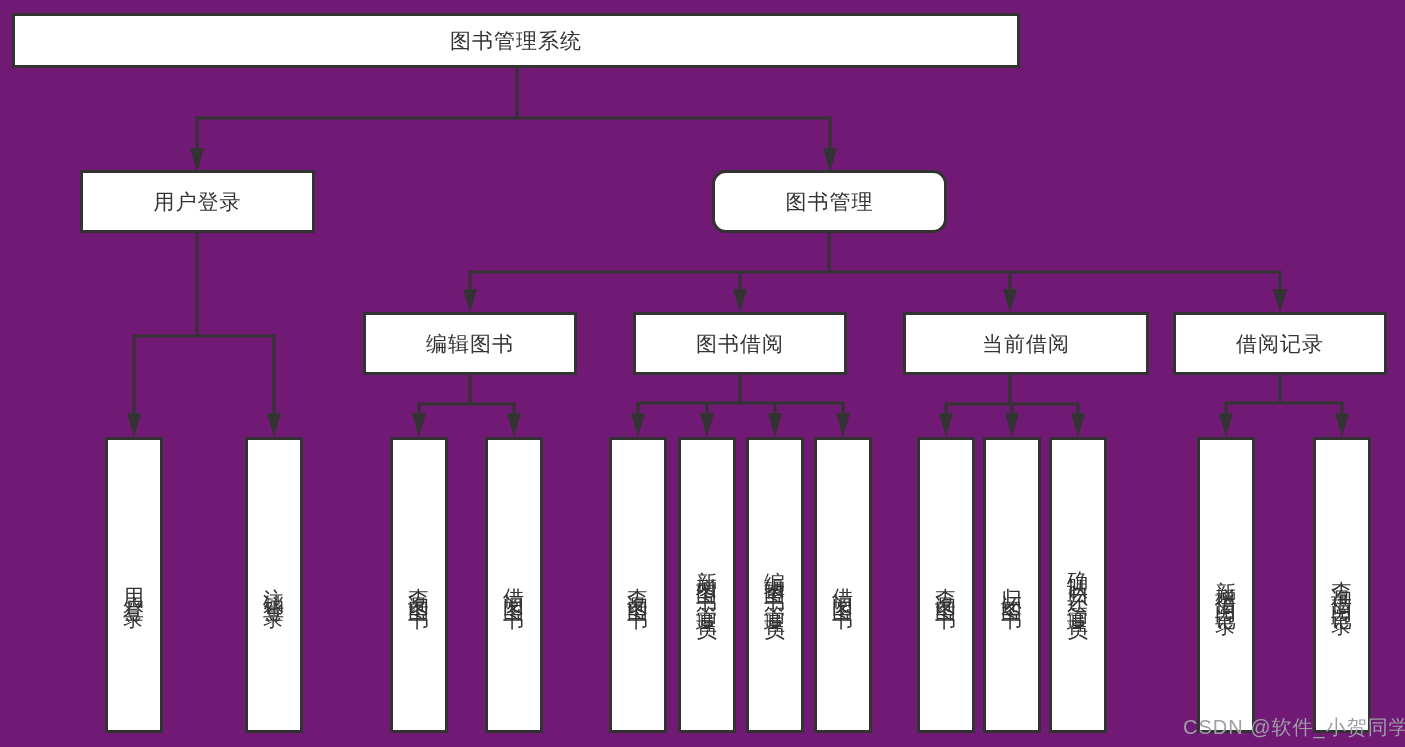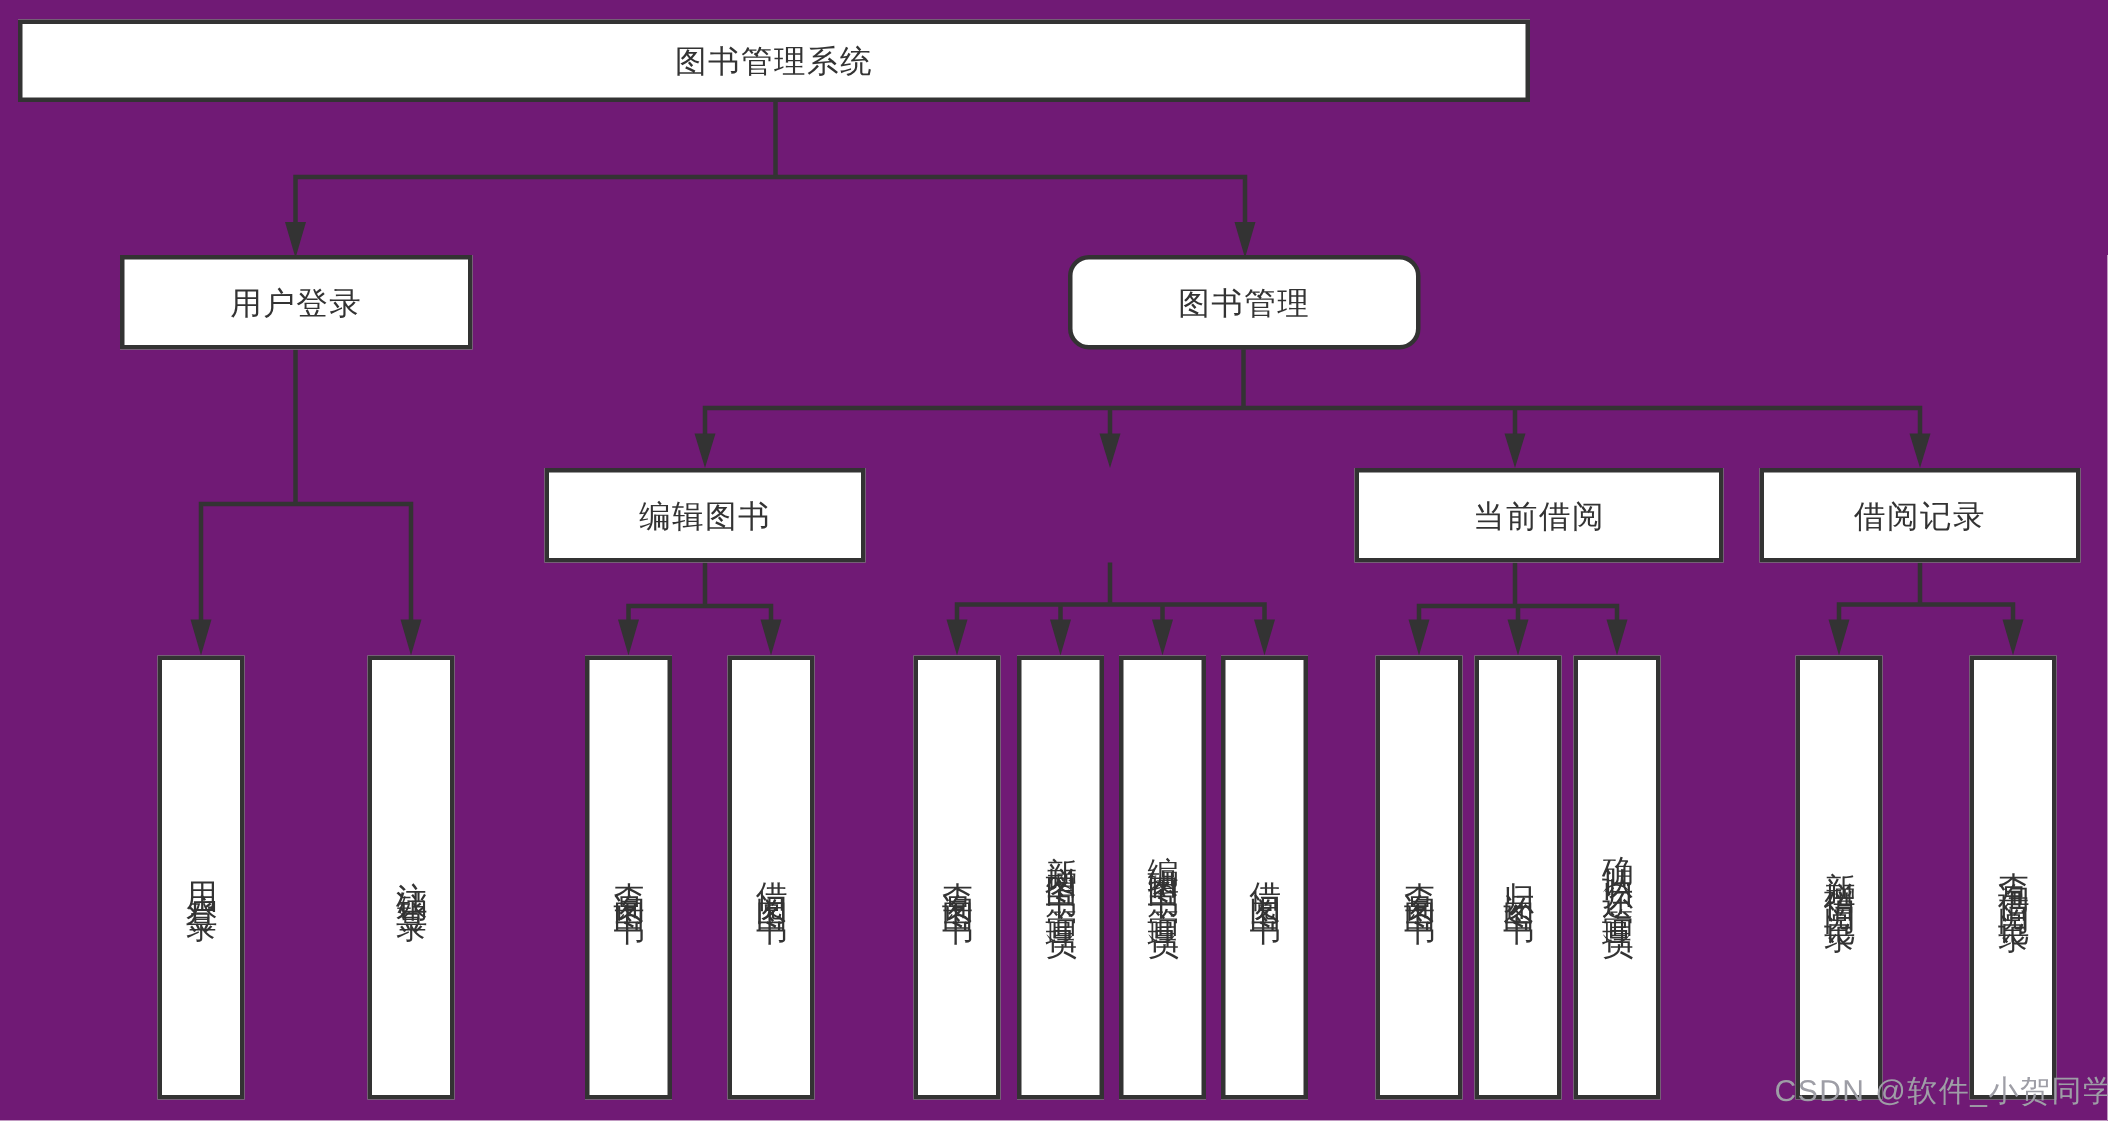--- a/index.html
+++ b/index.html
@@ -117,20 +117,21 @@
       <polygon points="1335,413 1349,413 1342,437"></polygon>
     </g>
   </svg>
 
   <div class="box h n-root">图书管理系统</div>
 
   <div class="box h n-login">用户登录</div>
   <div class="box h n-mgmt">图书管理</div>
 
   <div class="box h n-newrec">编辑图书</div>
+  <div class="box h n-borrow">图书借阅</div>
   <div class="box h n-curr">当前借阅</div>
   <div class="box h n-record">借阅记录</div>
 
   <div class="box v tall n-l1">用户登录</div>
   <div class="box v tall n-l2">注销登录</div>
 
   <div class="box v tall n-a1">查询图书</div>
   <div class="box v tall n-a2">借阅图书</div>
 
   <div class="box v tall n-b1">查询图书</div>

